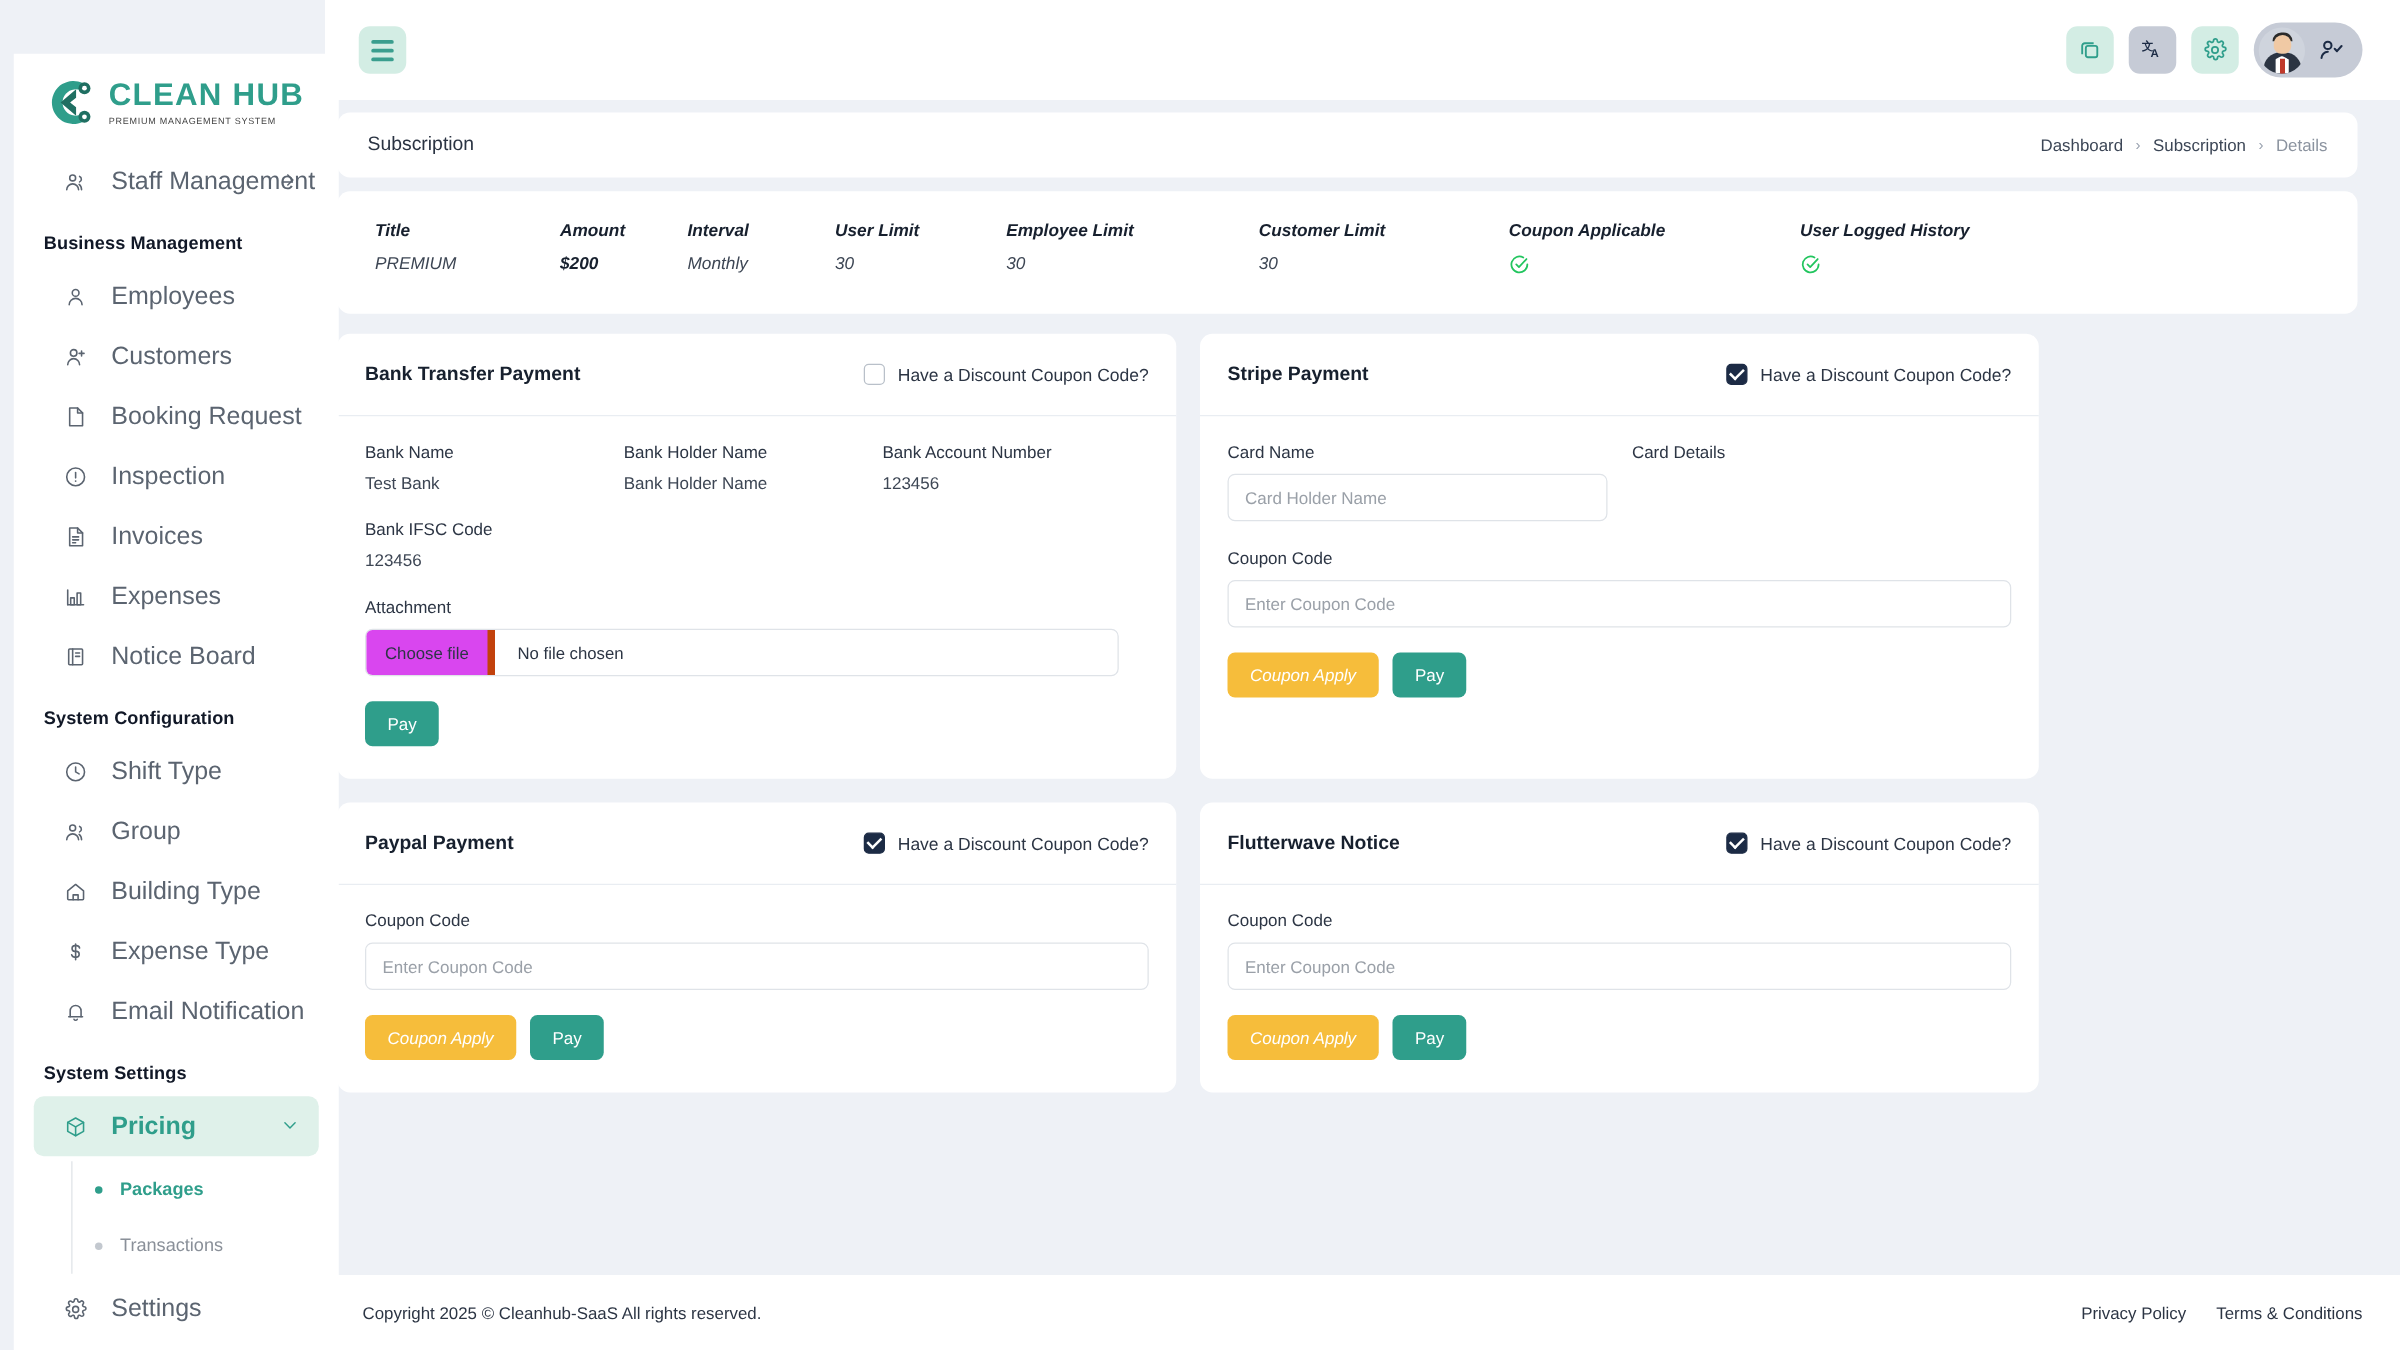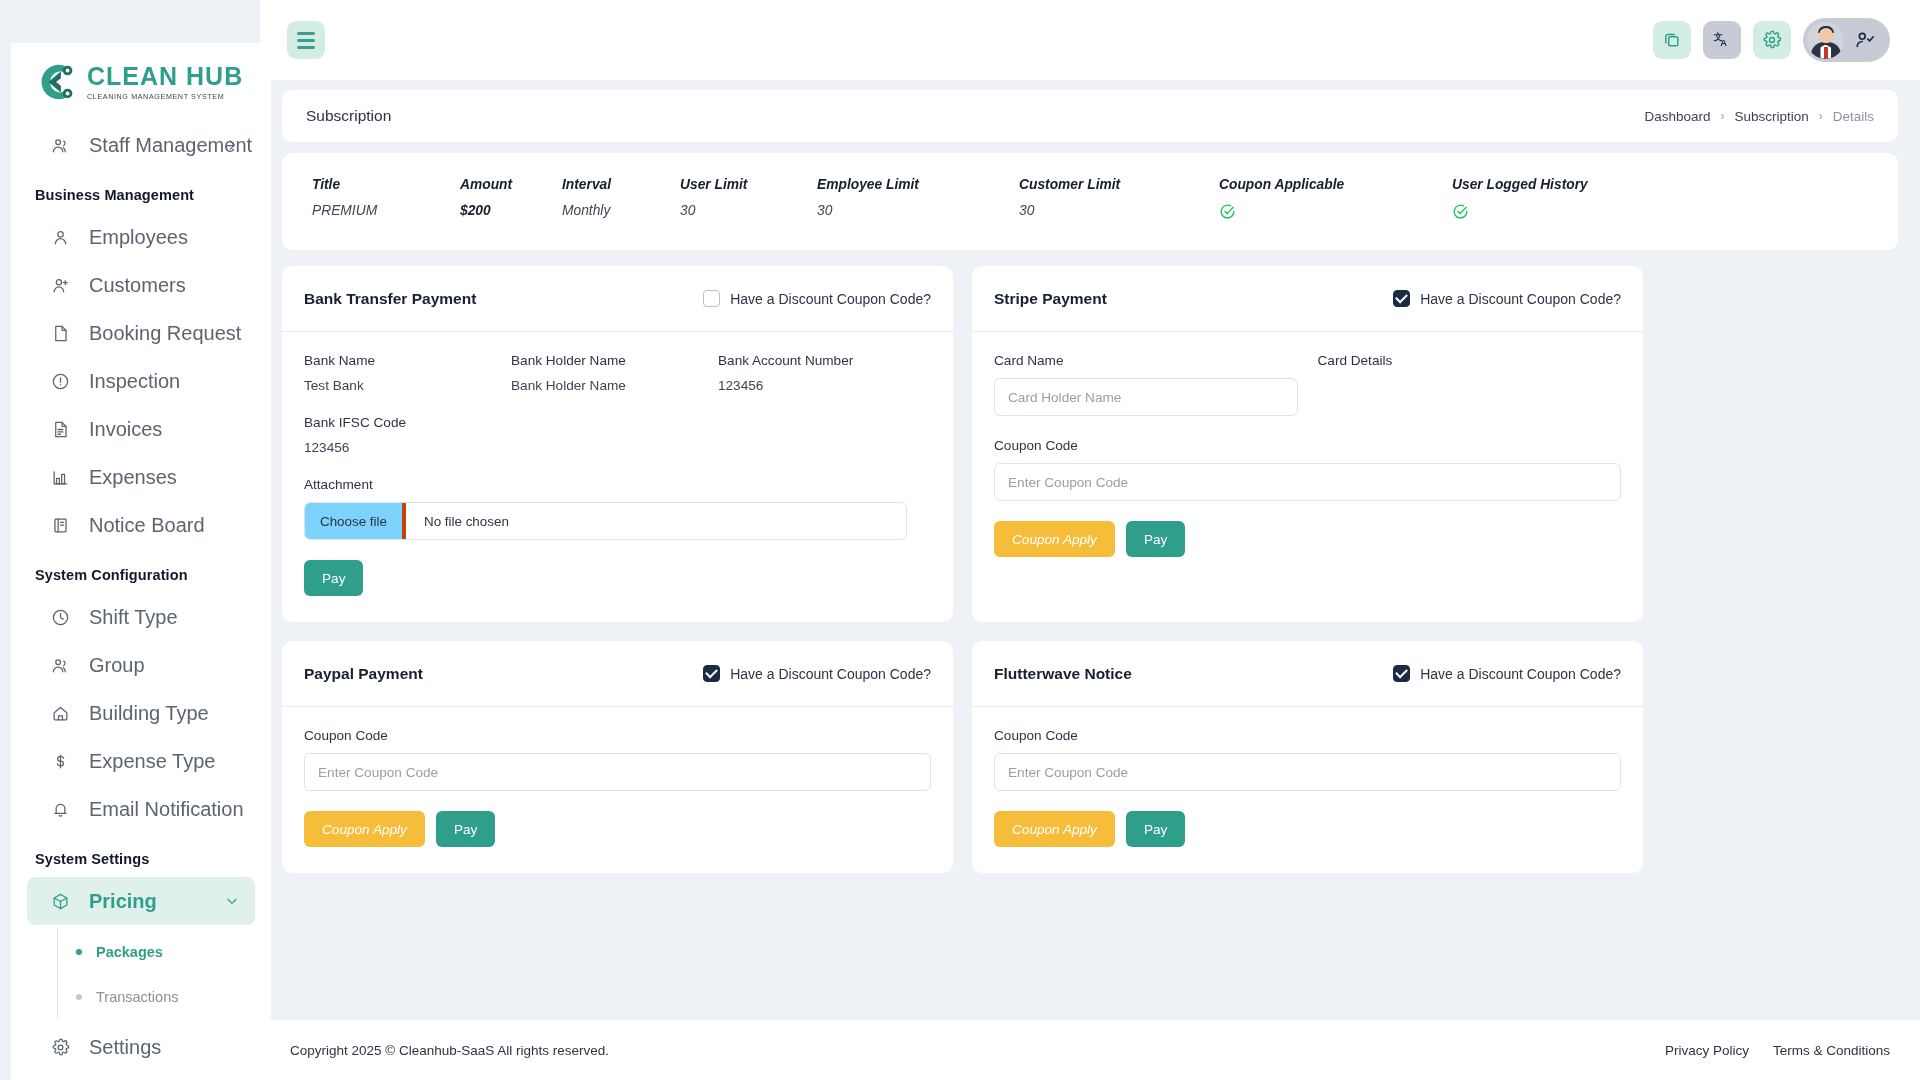--- a/index.html
+++ b/index.html
@@ -82,21 +82,21 @@
                   width: 16px; height: 7px; border-radius: 8px 8px 0 0; background: #2b2b2b; }
   .avatar .body { position: absolute; left: 50%; bottom: 0; transform: translateX(-50%);
                   width: 30px; height: 17px; border-radius: 13px 13px 0 0; background: #2b3442; }
   .avatar .shirt { position: absolute; left: 50%; bottom: 0; transform: translateX(-50%);
                    width: 11px; height: 14px; background: #fff;
                    clip-path: polygon(50% 0, 100% 22%, 100% 100%, 0 100%, 0 22%); }
   .avatar .tie { position: absolute; left: 50%; bottom: 0; transform: translateX(-50%);
                  width: 4px; height: 12px; background: #c0392b; }
 
   
-  #main { position: absolute; left: 260px; top: 80px; width: 1660px; height: 940px;
+  #main { position: absolute; left: 248px; top: 80px; width: 1660px; height: 940px;
           background: #eef1f6; overflow: hidden; padding: 10px 22px 0 22px; }
   .page-head {
     background: #fff; border-radius: 10px; height: 52px; display: flex;
     align-items: center; padding: 0 24px; margin-bottom: 11px;
   }
   .page-title { font-size: 15.5px; color: #2a3342; }
   .crumbs { margin-left: auto; display: flex; align-items: center; gap: 10px;
             font-size: 13.5px; color: #3c4656; }
   .crumbs .sep { color: #9aa3b0; font-size: 12px; }
   .crumbs .cur { color: #8b939f; }
@@ -127,21 +127,21 @@
   .f-label { font-size: 13.6px; color: #2c3544; margin-bottom: 10px; }
   .f-value { font-size: 13.6px; color: #3d4654; }
   .bank-grid { display: flex; }
   .bank-col { width: 207px; }
   .mt20 { margin-top: 22px; }
 
   .file-row {
     margin-top: 10px; height: 38px; display: flex; align-items: stretch;
     border: 1px solid #dfe3e8; border-radius: 6px; overflow: hidden; width: 603px; background: #fff;
   }
-  .file-btn { background: #7dd3fc; border-right: 4px solid #c2410c; display: flex;
+  .file-btn { background: #d946ef; border-right: 6px solid #c2410c; display: flex;
               align-items: center; padding: 0 15px; font-size: 13.4px; color: #2c3544; cursor: pointer; }
   .file-name { display: flex; align-items: center; padding-left: 18px; font-size: 13.4px; color: #2c3544; }
 
   .fld { height: 38px; border: 1px solid #dfe3e8; border-radius: 6px; background: #fff;
          display: flex; align-items: center; padding: 0 13px; font-size: 13.6px; color: #9aa0a8; }
   .fld-row { display: flex; gap: 20px; }
   .fld-col { flex: 1; }
   .card-det { justify-content: flex-start; }
   .mini-card { width: 17px; height: 12px; border-radius: 2px; background: #e2e5ea; margin-right: 9px;
                position: relative; flex: 0 0 17px; }
@@ -172,21 +172,21 @@
     <svg class="logo-mark" viewBox="0 0 48 46">
       <path d="M33 7 A18 18 0 1 0 33 39 L33 32 A11 11 0 1 1 33 14 Z" fill="#2f9e8b"></path>
       <path d="M27 12 L14 23 L27 34 L27 27 L22 23 L27 19 Z" fill="#1f6f62"></path>
       <circle cx="34" cy="11" r="5" fill="#1f6f62"></circle>
       <circle cx="34" cy="35" r="5" fill="#1f6f62"></circle>
       <circle cx="34" cy="11" r="2" fill="#ffffff"></circle>
       <circle cx="34" cy="35" r="2" fill="#ffffff"></circle>
     </svg>
     <div class="logo-text">
       <div class="logo-main">CLEAN HUB</div>
-      <div class="logo-sub">CLEANING MANAGEMENT SYSTEM</div>
+      <div class="logo-sub">PREMIUM MANAGEMENT SYSTEM</div>
     </div>
   </div>
 
   <div class="nav-scroll">
 
     <div class="nav-item">
       <span class="ic">
         <svg viewBox="0 0 24 24">
             <circle cx="9" cy="8" r="3"></circle>
             <path d="M3 20c0-3.3 2.7-6 6-6s6 2.7 6 6"></path>

